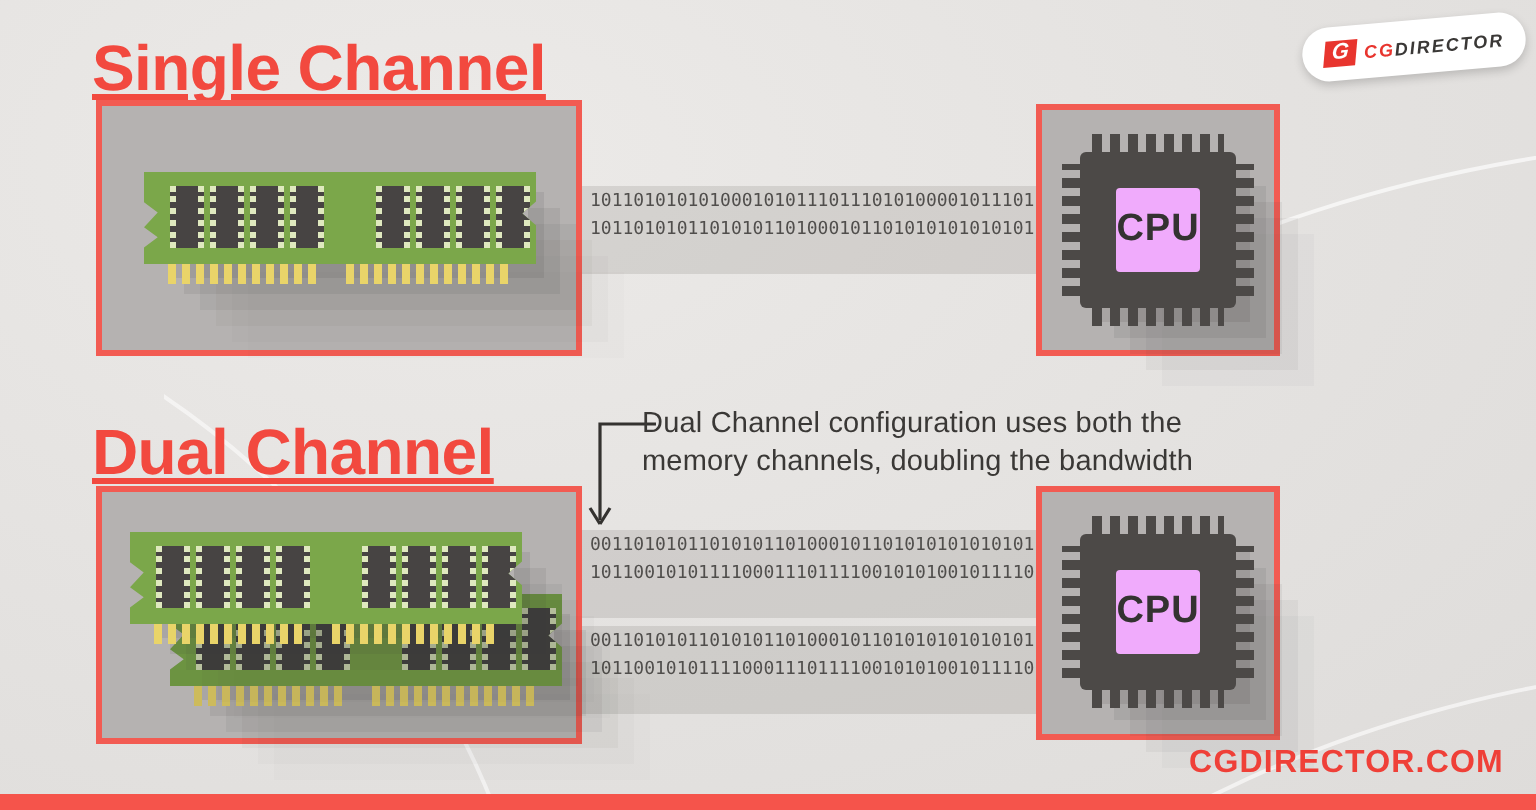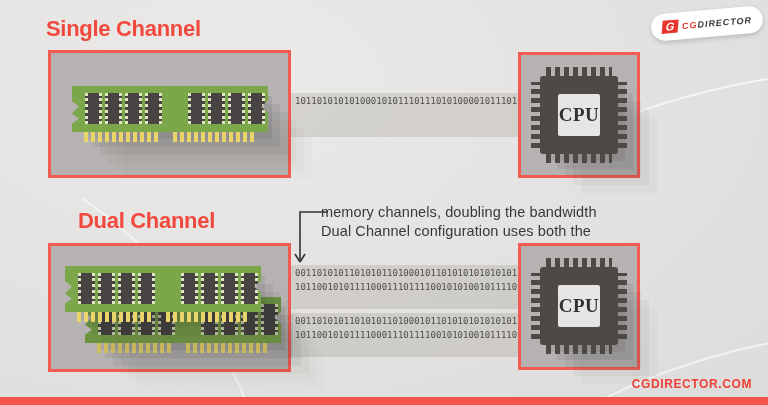--- a/index.html
+++ b/index.html
@@ -15,25 +15,26 @@
   
   .bg-curve { position:absolute; border-radius:50%; pointer-events:none; }
   .bg-curve.c1 { width:1100px; height:760px; left:330px; top:68px;
     border:2px solid rgba(255,255,255,.65); clip-path:inset(0 0 92% 0); transform:rotate(-2deg); }
   .bg-curve.c2 { width:900px; height:900px; left:-620px; top:120px;
     border:2px solid rgba(255,255,255,.55); clip-path:inset(4% 0 0 78%); }
   .bg-curve.c3 { width:1000px; height:700px; left:380px; top:330px;
     border:2px solid rgba(255,255,255,.6); clip-path:inset(0 0 90% 0); transform:rotate(-4deg); }
 
   .section-title {
-    position:absolute; font-size:22px; font-weight:bold; color:#f2493f;
+    position:absolute; font-size:32px; font-weight:bold; color:#f2493f;
     letter-spacing:-0.3px;
+    text-decoration:underline;
   }
   .title-single { left:46px; top:16px; }
-  .title-dual   { left:46px; top:208px;margin-left:32px; }
+  .title-dual   { left:46px; top:208px; }
 
   .frame {
     position:absolute; background:#b5b2b1; border:3px solid #f25b52;
   }
   .frame.ram-frame-single { left:48px;  top:50px;  width:243px; height:128px; }
   .frame.cpu-frame-single { left:518px; top:52px;  width:122px; height:126px; }
   .frame.ram-frame-dual   { left:48px;  top:243px; width:243px; height:129px; }
   .frame.cpu-frame-dual   { left:518px; top:243px; width:122px; height:127px; }
 
   
@@ -72,23 +73,23 @@
                 24px 24px rgba(60,58,56,.07), 32px 32px rgba(60,58,56,.05),
                 40px 40px rgba(60,58,56,.03);
   }
   .cpu-die { position:absolute; inset:9px; background:#4c4947; border-radius:3px; }
   .cpu-pins { position:absolute; background:#4c4947; }
   .cpu-pins.t { top:0;  left:15px; right:15px; height:10px; background:repeating-linear-gradient(90deg,#4c4947 0 5px, transparent 5px 9px); }
   .cpu-pins.b { bottom:0; left:15px; right:15px; height:10px; background:repeating-linear-gradient(90deg,#4c4947 0 5px, transparent 5px 9px); }
   .cpu-pins.l { left:0; top:15px; bottom:15px; width:10px; background:repeating-linear-gradient(0deg,#4c4947 0 5px, transparent 5px 9px); }
   .cpu-pins.r { right:0; top:15px; bottom:15px; width:10px; background:repeating-linear-gradient(0deg,#4c4947 0 5px, transparent 5px 9px); }
   .cpu-label-box {
-    position:absolute; inset:27px; background:#e5e5e5; border-radius:2px;
+    position:absolute; inset:27px; background:#f0abfc; border-radius:2px;
     display:flex; align-items:center; justify-content:center;
-    font-weight:bold; font-size:19px; color:#343231; letter-spacing:0.5px;font-family:Liberation Serif, serif;
+    font-weight:bold; font-size:19px; color:#343231; letter-spacing:0.5px;
   }
 
   
   .binary-strip {
     position:absolute; left:291px; width:263px; height:44px;
     background:rgba(104,99,96,.17); padding:2px 2px 16px 4px;
     font-family:"DejaVu Sans Mono", monospace; font-size:9px; line-height:13.5px;
     color:#504e4c; white-space:nowrap; overflow:hidden;
   }
   .strip-single { top:93px; }
@@ -113,21 +114,21 @@
     width:16px; height:13px; background:#e8352e; transform:skewX(-10deg);
     display:flex; align-items:center; justify-content:center;
     color:#ffffff; font-weight:bold; font-style:italic; font-size:11px; line-height:1;
   }
   .logo-text { font-size:9px; font-weight:bold; font-style:italic; letter-spacing:1px; }
   .logo-text .cg  { color:#e8352e; }
   .logo-text .dir { color:#3a3836; }
 
   
   .footer-url {
-    position:absolute; right:16px; bottom:14px; font-size:12px; font-weight:bold;
+    position:absolute; right:16px; bottom:14px; font-size:16px; font-weight:bold;
     color:#ef4038; letter-spacing:0.6px;
   }
   .footer-bar { position:absolute; left:0; right:0; bottom:0; height:8px; background:#f5544b; }
 </style>
 </head>
 <body>
 
 <div class="canvas">
 
   <div class="bg-curve c1"></div>
@@ -155,20 +156,21 @@
           </div>
         </div>
       </div>
       <div class="pins pl"></div>
       <div class="pins pr"></div>
     </div>
   </div>
 
   <div class="binary-strip strip-single">
     <div>10110101010100010101110111010100001011101</div>
+    <div>10110101011010101101000101101010101010101</div>
   </div>
 
   <div class="frame cpu-frame-single">
     <div class="cpu">
       <div class="longshadow"></div>
       <div class="cpu-pins t"></div>
       <div class="cpu-pins b"></div>
       <div class="cpu-pins l"></div>
       <div class="cpu-pins r"></div>
       <div class="cpu-die"></div>
@@ -181,22 +183,22 @@
     <div class="logo-text"><span class="cg">CG</span><span class="dir">DIRECTOR</span></div>
   </div>
 
   <div class="section-title title-dual">Dual Channel</div>
 
   <svg class="anno-arrow" width="46" height="72">
     <path d="M40 12 L12 12 L12 60" fill="none" stroke="#343230" stroke-width="1.6"></path>
     <path d="M12 62 L7 54 M12 62 L17 54" fill="none" stroke="#343230" stroke-width="1.6"></path>
   </svg>
   <div class="annotation">
+    <div>Dual Channel configuration uses both the</div>
     <div>memory channels, doubling the bandwidth</div>
-    <div>Dual Channel configuration uses both the</div>
   </div>
 
   <div class="frame ram-frame-dual">
     <div class="ram ram-back">
       <div class="longshadow"></div>
       <div class="ram-body">
         <div class="chip-row">
           <div class="chip-group">
             <div class="chip"></div>
             <div class="chip"></div>

